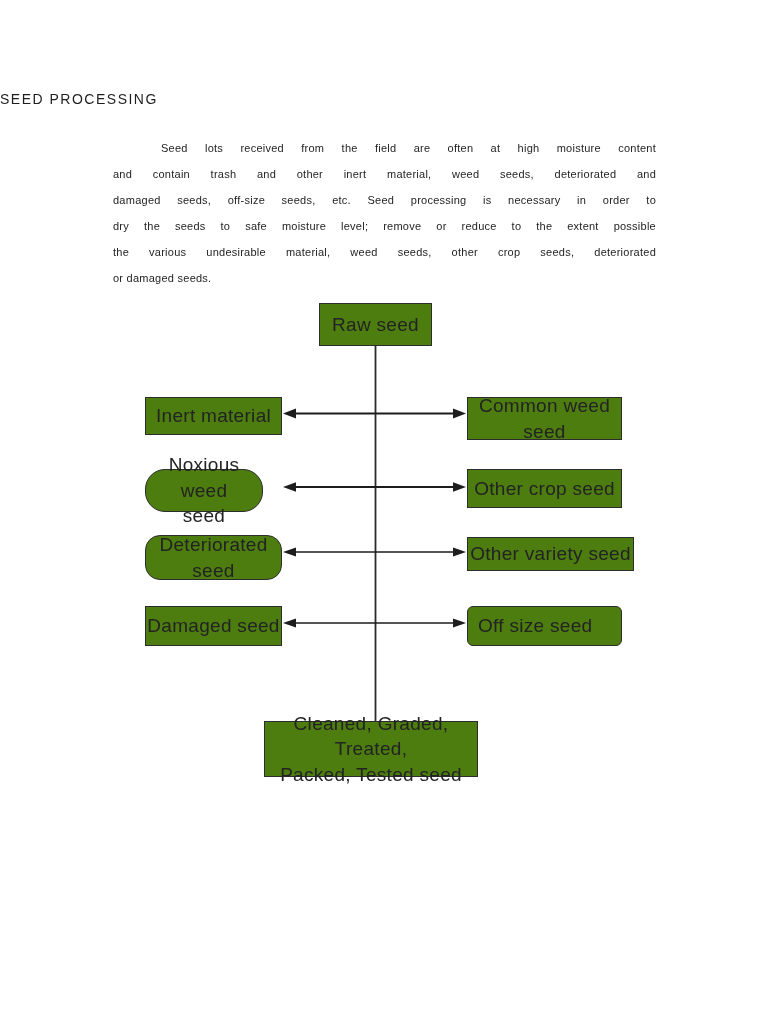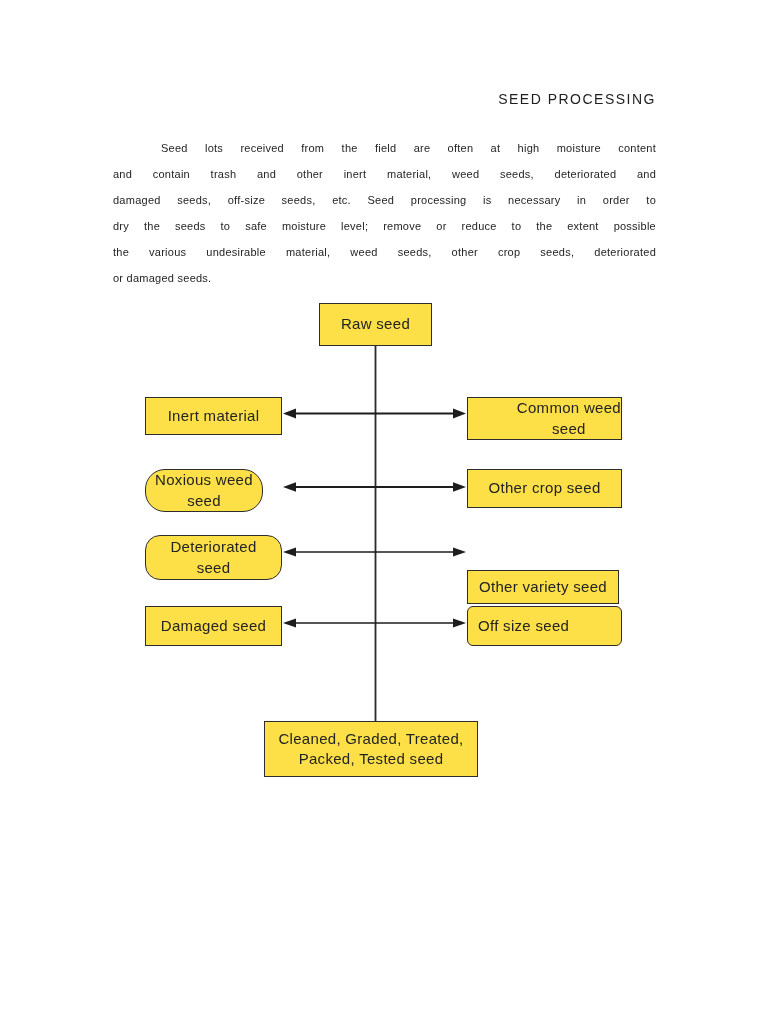--- a/index.html
+++ b/index.html
@@ -14,21 +14,21 @@
     background: #ffffff;
     overflow: hidden;
     font-family: "Liberation Sans", sans-serif;
     color: #222222;
   }
   .doc-title {
     position: absolute;
     top: 91px;
     left: 0;
     width: 656px;
-    text-align: right;
+    text-align: left;
     font-size: 14px;
     font-weight: 400;
     letter-spacing: 1.5px;
     color: #1e1e1e;
   }
   .para {
     position: absolute;
     left: 113px;
     top: 135px;
     width: 543px;
@@ -41,27 +41,27 @@
     text-align: justify;
     text-align-last: justify;
     white-space: nowrap;
   }
   .para-line.indent { padding-left: 48px; }
   .para-line.last   { text-align-last: left; white-space: normal; }
 
   .dbox {
     position: absolute;
     border: 1.5px solid #2d2d2d;
-    background: #fde047;
+    background: #4d7c0f;
     box-sizing: border-box;
     display: flex;
     align-items: center;
     justify-content: center;
     text-align: center;
-    font-size: 15px;
+    font-size: 19px;
     line-height: 1.35;
     letter-spacing: 0.3px;
     color: #232323;
   }
   .dbox.align-left {
     justify-content: flex-start;
     text-align: left;
     padding-left: 10px;
   }
   .connectors {
@@ -118,37 +118,37 @@
   </svg>
 
   <div class="dbox" style="left:319px; top:303px; width:113px; height:43px;">
     <span>Raw seed</span>
   </div>
 
   <div class="dbox" style="left:145px; top:397px; width:137px; height:38px;">
     <span>Inert material</span>
   </div>
 
-  <div class="dbox" style="left:467px; top:397px; width:155px; height:43px;justify-content:flex-end;">
+  <div class="dbox" style="left:467px; top:397px; width:155px; height:43px;">
     <span>Common weed<br>seed</span>
   </div>
 
   <div class="dbox" style="left:145px; top:469px; width:118px; height:43px;border-radius:20px;">
     <span>Noxious weed<br>seed</span>
   </div>
 
   <div class="dbox" style="left:467px; top:469px; width:155px; height:39px;">
     <span>Other crop seed</span>
   </div>
 
   <div class="dbox" style="left:145px; top:535px; width:137px; height:45px;border-radius:15px;">
     <span>Deteriorated<br>seed</span>
   </div>
 
-  <div class="dbox" style="left:467px; top:537px; width:152px; height:34px;margin-top:33px;">
+  <div class="dbox" style="left:467px; top:537px; width:167px; height:34px;">
     <span>Other variety seed</span>
   </div>
 
   <div class="dbox" style="left:145px; top:606px; width:137px; height:40px;">
     <span>Damaged seed</span>
   </div>
 
   <div class="dbox align-left" style="left:467px; top:606px; width:155px; height:40px;border-radius:6px;">
     <span>Off size seed</span>
   </div>

